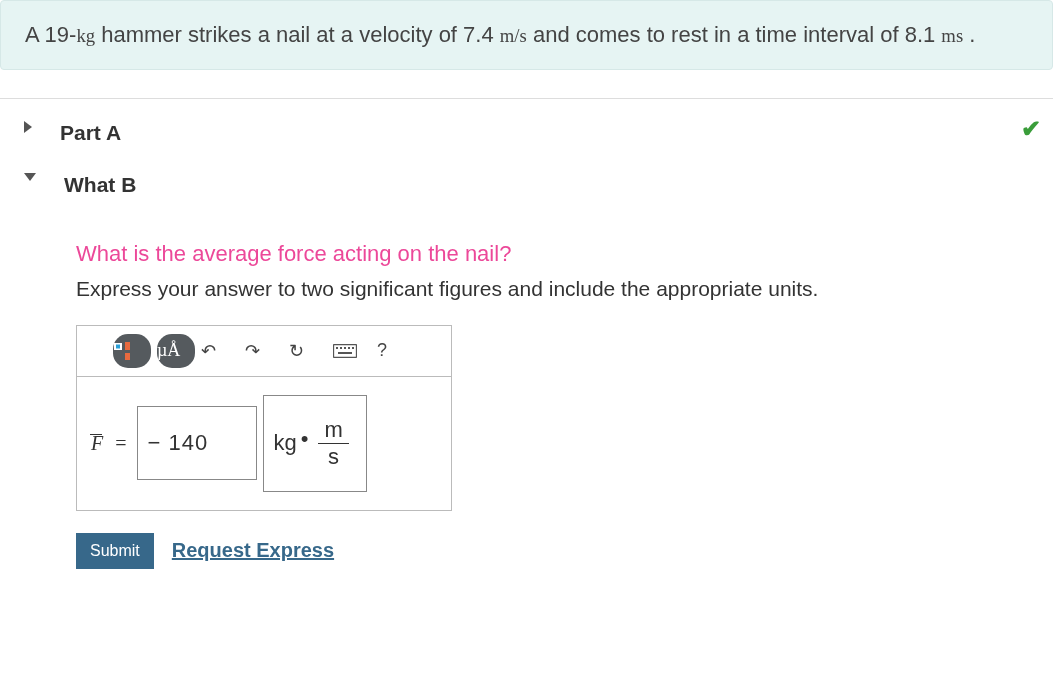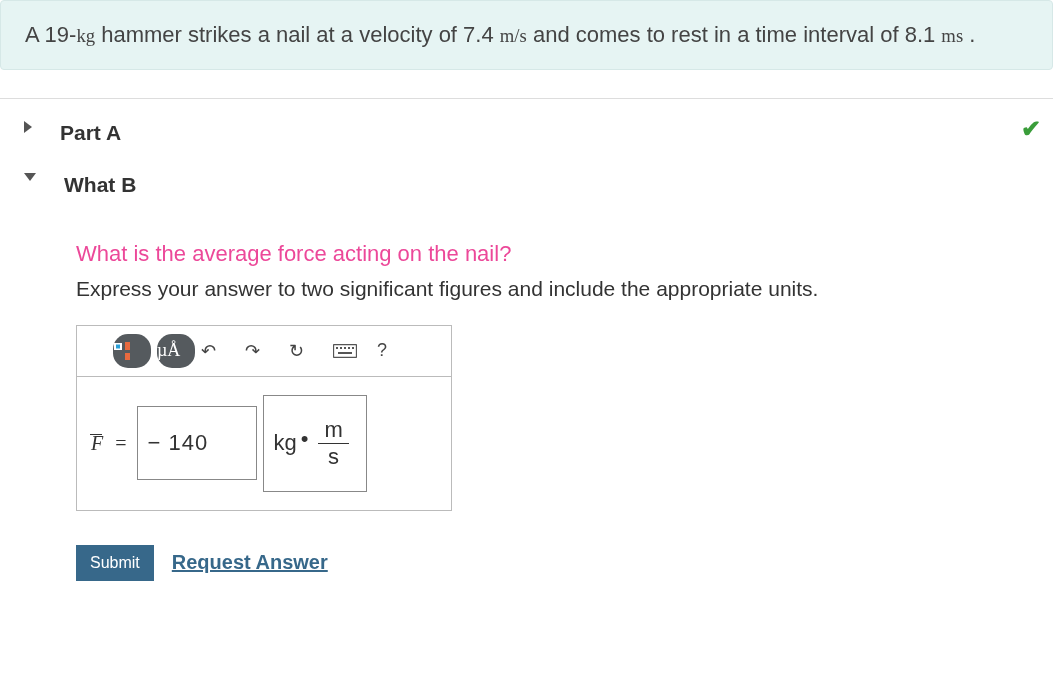--- a/index.html
+++ b/index.html
@@ -146,21 +146,20 @@
     line-height: 1;
     margin-left: 6px;
   }
   .unit-box .frac .num { border-bottom: 1.3px solid #333; padding: 0 6px 2px; }
   .unit-box .frac .den { padding-top: 2px; }
   .dot { padding: 0 4px; position: relative; top:-4px; }
   .actions {
     display: flex;
     align-items: center;
     gap: 18px;
-    margin-top: 12px;
   }
   .submit-btn {
     background: #37688a;
     color: #fff;
     border: none;
     padding: 9px 14px;
     font-size: 16px;
     cursor: pointer;
   }
   .link {
@@ -237,15 +236,15 @@
         <span class="frac">
           <span class="num">m</span>
           <span class="den">s</span>
         </span>
       </div>
     </div>
   </div>
 
   <div class="actions">
     <button class="submit-btn">Submit</button>
-    <span class="link">Request Answer</span>
+    <span class="link">Request Express</span>
   </div>
 </div>
 
 </body></html>

